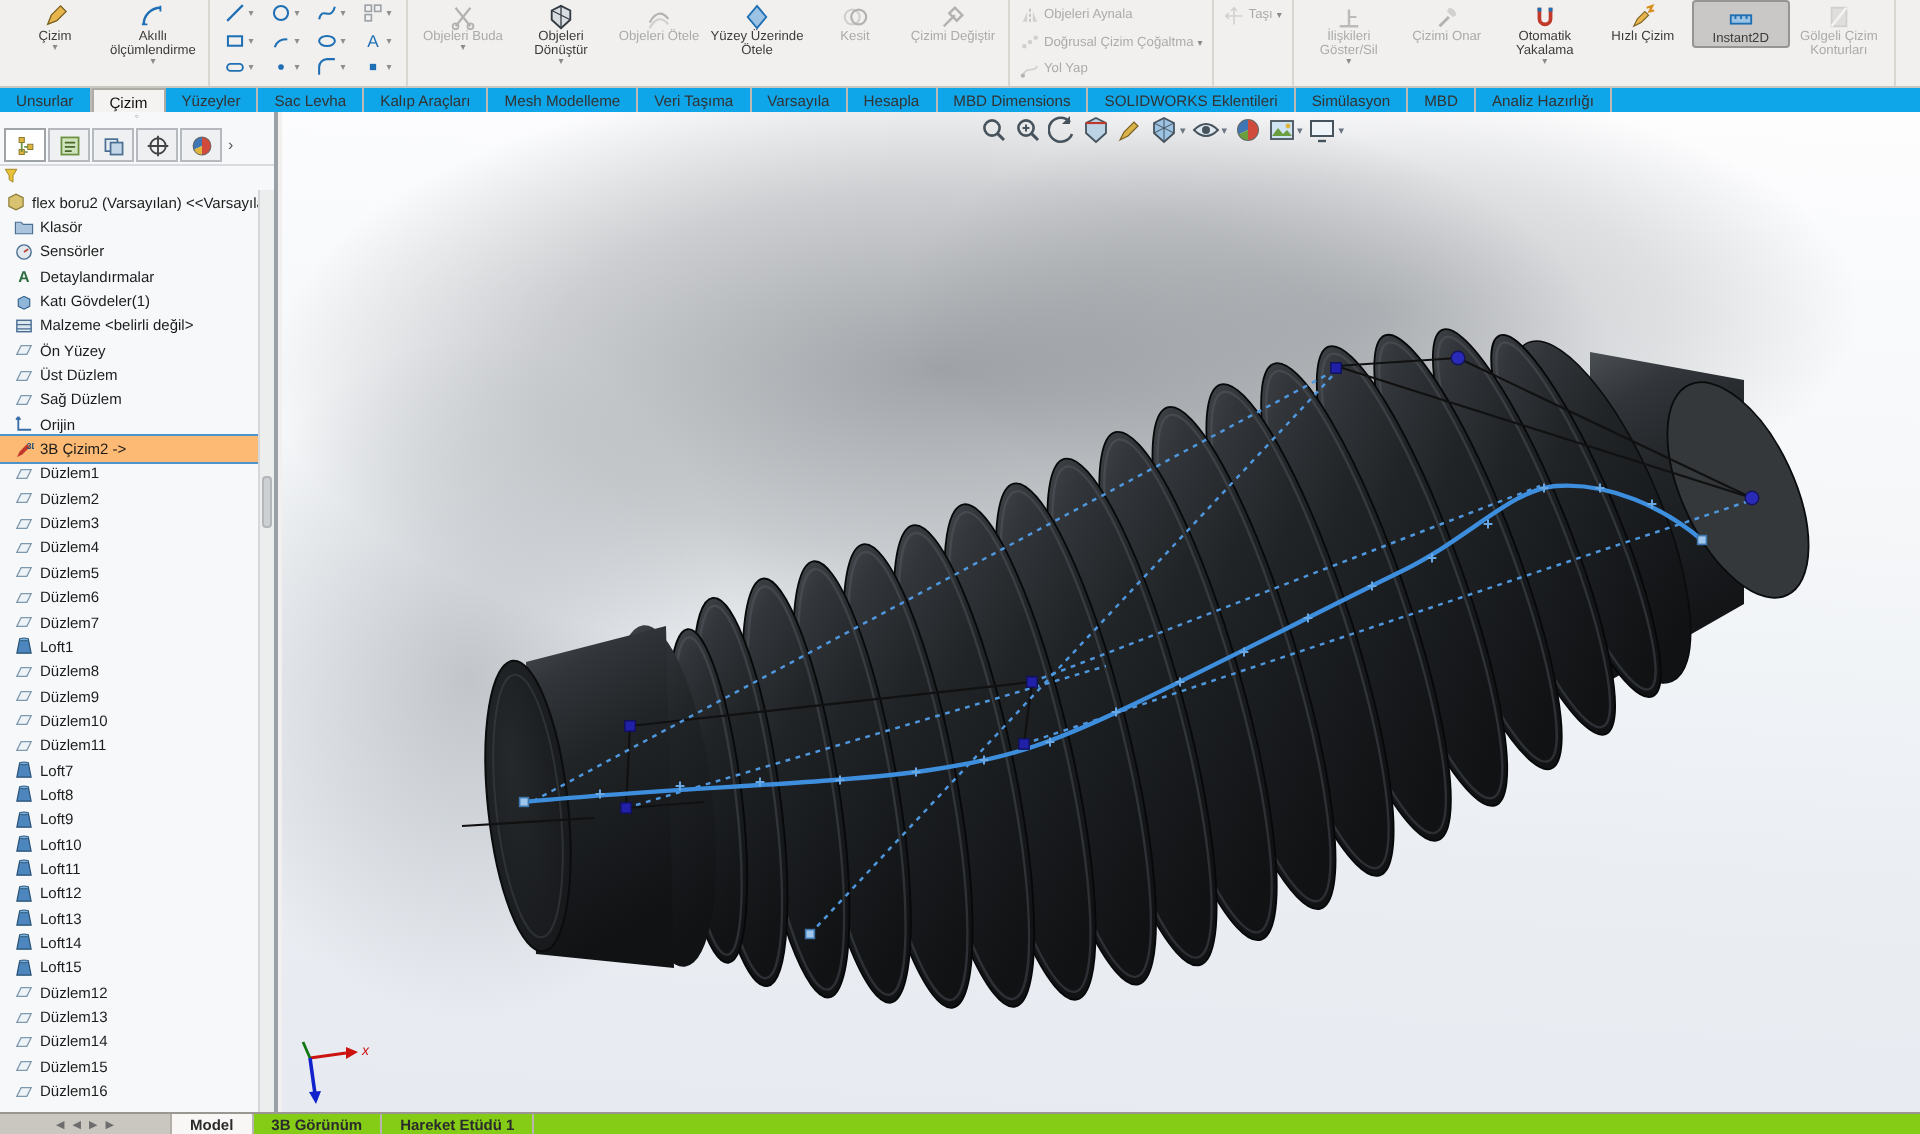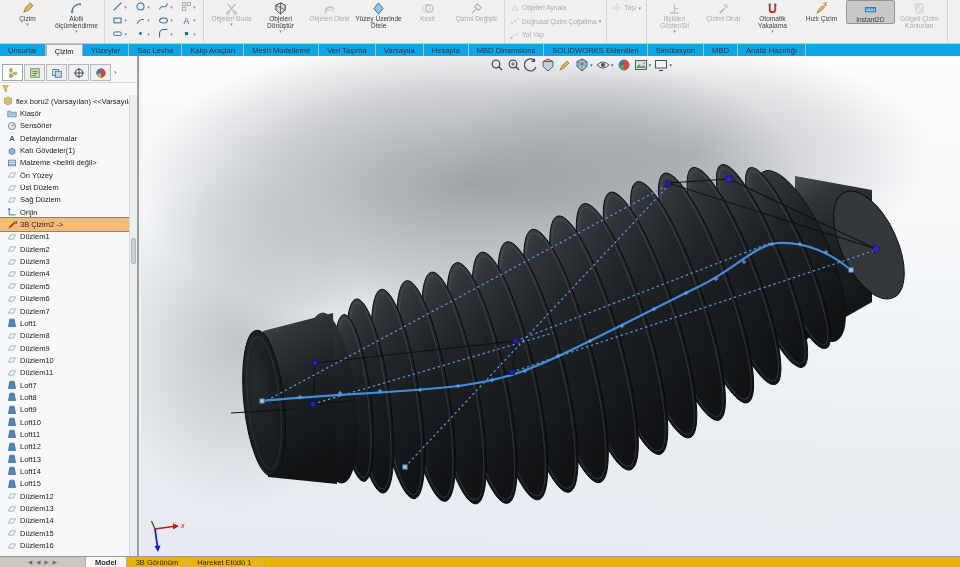--- a/index.html
+++ b/index.html
@@ -50,23 +50,23 @@
 
   
   .viewport{position:absolute;top:56px;left:141px;right:0;bottom:11px;
     background:linear-gradient(183deg,#fdfdfe 0%,#f5f7f9 38%,#eaeef3 72%,#e7ebf1 100%);overflow:hidden;}
   .viewport svg.scene{position:absolute;inset:0;width:100%;height:100%;}
   .headsup{position:absolute;top:2px;left:349px;display:flex;align-items:center;gap:3px;}
   .hitem{display:flex;align-items:center;gap:1px;}
   .hitem .hcaret{font-size:5.5px;color:#6b7682;}
 
   
-  .bbar{position:absolute;left:0;right:0;bottom:0;height:11px;background:#eab308;border-top:1px solid #9a9792;display:flex;align-items:stretch;}
+  .bbar{position:absolute;left:0;right:0;bottom:0;height:11px;background:#84cc16;border-top:1px solid #9a9792;display:flex;align-items:stretch;}
   .bnav{width:86px;background:#cac7c1;display:flex;align-items:center;justify-content:center;gap:4px;color:#6d6d6d;font-size:5.5px;border-right:1px solid #b2afa9;}
-  .btab{font-size:7.5px;color:#2b2b2b;padding:0 9px;display:flex;align-items:center;border-right:1px solid #b7b4af;white-space:nowrap;}
+  .btab{font-size:7.5px;color:#2b2b2b;padding:0 9px;display:flex;align-items:center;border-right:1px solid #b7b4af;white-space:nowrap;font-weight:bold;}
   .btab.active{background:#f8f7f5;font-weight:bold;}
 </style>
 </head>
 <body>
 
 <div class="app">
 
   <div class="ribbon">
       <div class="rgroup">
         <div class="bigbtn">

